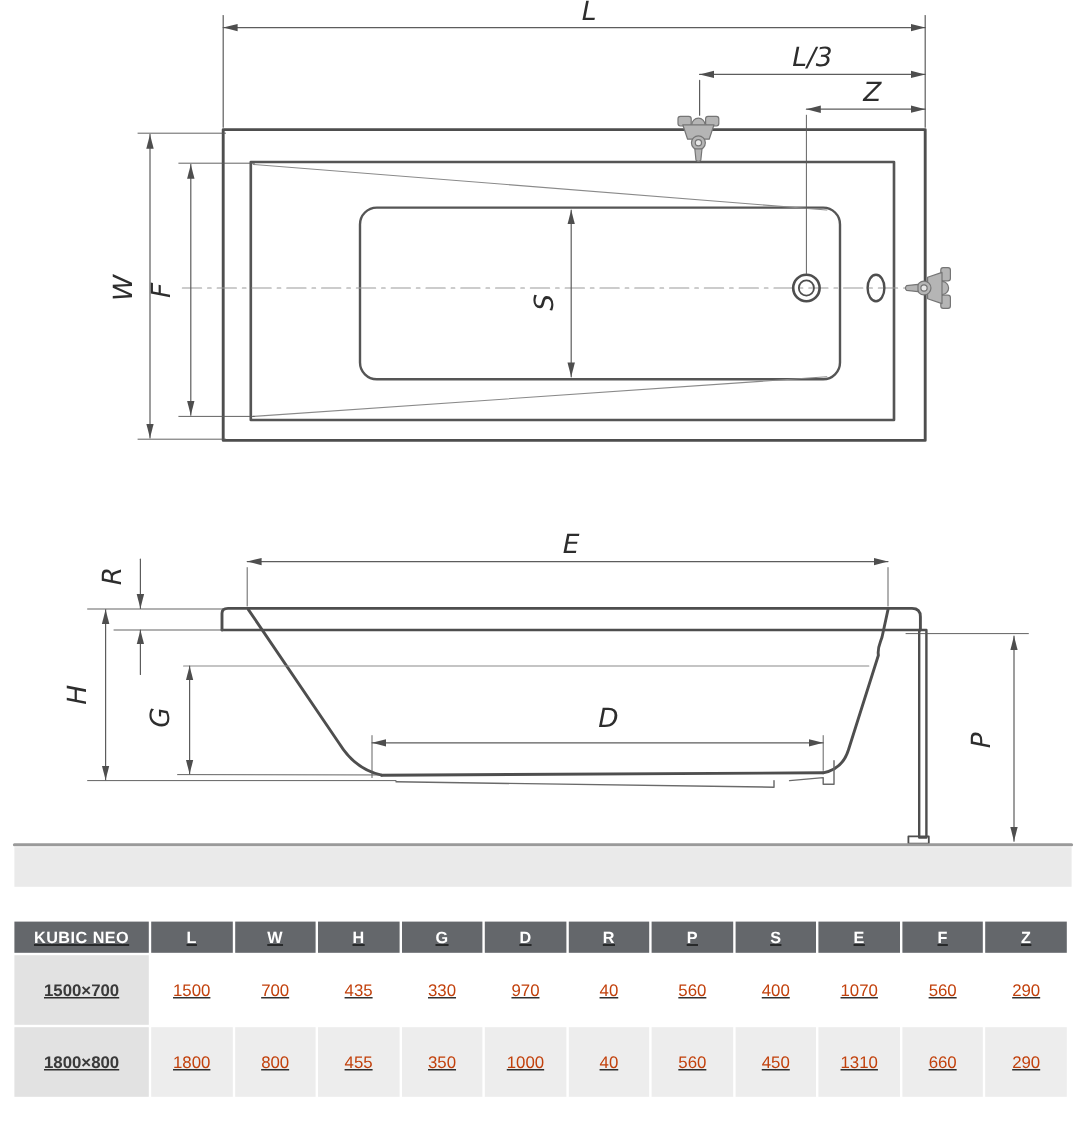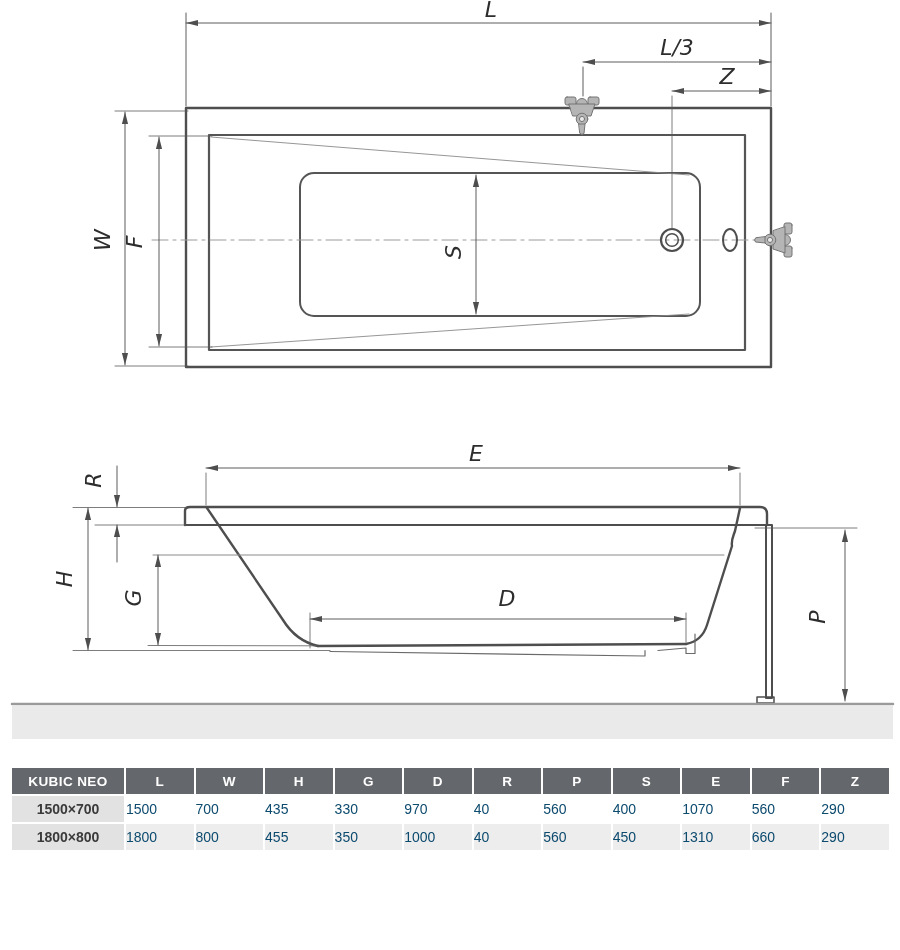--- a/index.html
+++ b/index.html
@@ -12,33 +12,34 @@
     font-family:"DejaVu Sans",sans-serif;
     font-style:italic;
     font-size:22px;
     fill:#2d2d2d;
   }
   
   #spec-table{
     position:absolute;left:10px;top:766px;width:881px;
     border-collapse:separate;border-spacing:2px;table-layout:fixed;
     background:#fff;
+    text-decoration:underline;
   }
   #spec-table col.label-col{width:112px;}
   #spec-table thead th{
     background:#64676b;color:#fff;font-weight:bold;font-size:13.5px;
     height:26px;text-align:center;letter-spacing:.4px;padding:0;
   }
   #spec-table tbody th{
     background:#e2e2e2;color:#3a3a3a;font-weight:bold;font-size:14px;
-    height:26px;text-align:center;padding:0;
+    height:26px;text-align:center;padding:16px;
   }
   #spec-table tbody td{
-    background:#ffffff;color:#0c4a6e;font-size:14px;height:26px;
-    text-align:left;padding:0;
+    background:#ffffff;color:#c2410c;font-size:14px;height:26px;
+    text-align:center;padding:0;
   }
   #spec-table tbody tr:nth-child(even) td{background:#ededed;}
 </style>
 </head>
 <body>
 
 <div id="stage">
 
   <svg id="drawing" width="900" height="765" viewBox="0 0 900 765">
     <defs>

